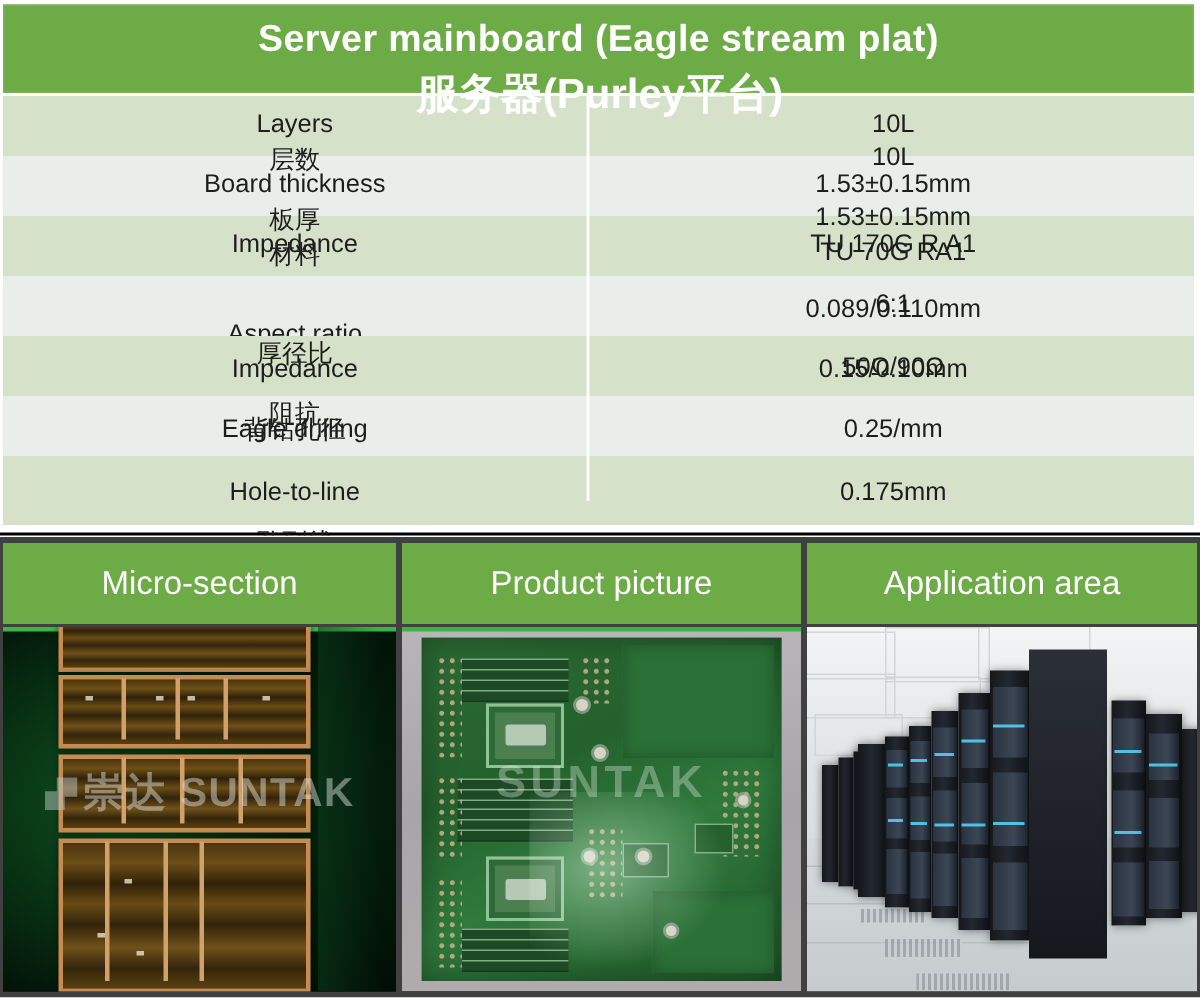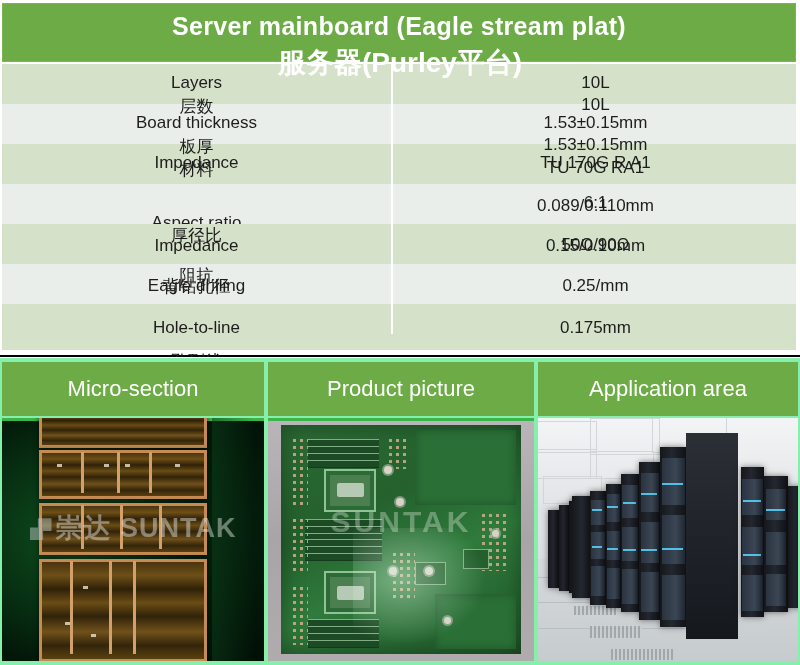--- a/index.html
+++ b/index.html
@@ -118,21 +118,21 @@
     background: #000000;
   }
 
   
   .gallery {
     position: absolute;
     left: 0;
     top: 358px;
     width: 800px;
     height: 307px;
-    background: #86efac;
+    background: #404040;
   }
   .panel {
     position: absolute;
     top: 4px;
     height: 299px;
   }
   .panel-1 { left: 2px;   width: 262px; }
   .panel-2 { left: 268px; width: 266px; }
   .panel-3 { left: 538px; width: 260px; }
 

